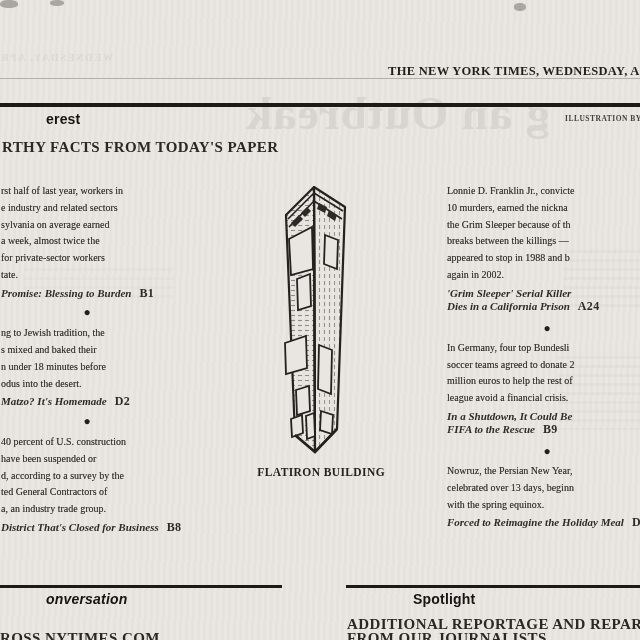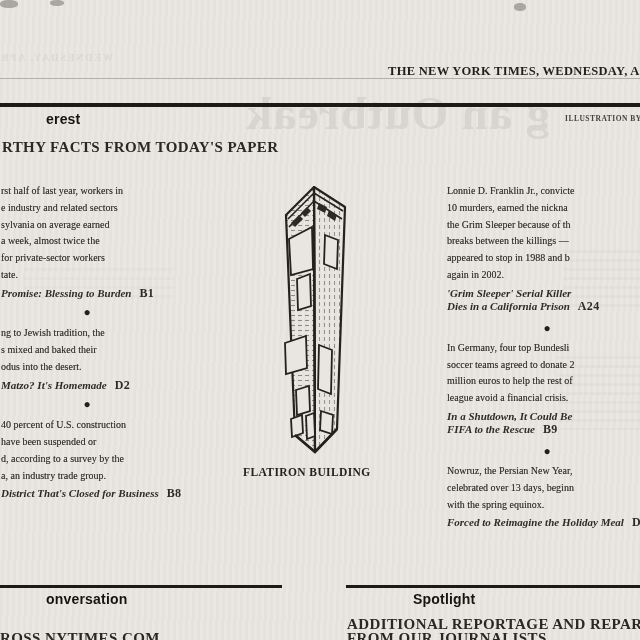--- a/index.html
+++ b/index.html
@@ -41,26 +41,26 @@
   .col-right{left:447px;width:200px;}
   .bl{margin:0;font-size:10px;line-height:16.8px;white-space:nowrap;
       text-shadow:0 0 .3px rgba(40,37,34,.55);}
   .refline{margin:3px 0 0 0;font-size:11px;line-height:13.5px;white-space:nowrap;color:#2e2b27;}
   .rt{font-style:italic;font-weight:700;margin-top:24px;}
   .rp{font-weight:700;font-size:12px;margin-left:8px;letter-spacing:.3px;}
   .bullet{width:172px;text-align:center;font-size:12px;color:#232019;margin:6px 0 7px 0;line-height:12px;}
   .col-right .bullet{width:200px;margin:8px 0 6px 0;}
   
   .flatiron{position:absolute;left:277px;top:183px;width:76px;height:272px;z-index:3;}
-  .flatiron-caption{position:absolute;left:243px;top:466px;width:142px;z-index:3;text-align:left;
+  .flatiron-caption{position:absolute;left:243px;top:466px;width:142px;z-index:3;text-align:right;
       font-size:11.5px;font-weight:700;letter-spacing:.4px;color:#24221f;white-space:nowrap;}
   
   .rule-bl{position:absolute;left:0;top:585px;width:282px;height:3px;background:#1c1a17;z-index:4;}
   .rule-br{position:absolute;left:346px;top:585px;width:294px;height:3px;background:#1c1a17;z-index:4;}
-  .conv-title{left:0;top:591px;}
+  .conv-title{left:0;top:591px;font-style:italic;}
   .spot-title{left:367px;top:591px;}
   .conv-k1{left:2px;top:616px;}
   .conv-k2{left:0;top:630px;}
   .spot-k1{left:347px;top:616px;}
   .spot-k2{left:347px;top:630px;}
 </style>
 </head>
 <body>
 
 <div class="page">
@@ -89,28 +89,30 @@
       <p class="bl">sylvania on average earned</p>
       <p class="bl">a week, almost twice the</p>
       <p class="bl">for private-sector workers</p>
       <p class="bl">tate.</p>
       <p class="refline"><span class="rt">Promise: Blessing to Burden</span><span class="rp">B1</span></p>
     </article>
     <div class="bullet">●</div>
     <article class="para">
       <p class="bl">ng to Jewish tradition, the</p>
       <p class="bl">s mixed and baked their</p>
+      <p class="bl">n under 18 minutes before</p>
       <p class="bl">odus into the desert.</p>
       <p class="refline"><span class="rt">Matzo? It's Homemade</span><span class="rp">D2</span></p>
     </article>
     <div class="bullet">●</div>
     <article class="para">
       <p class="bl">40 percent of U.S. construction</p>
       <p class="bl">have been suspended or</p>
       <p class="bl">d, according to a survey by the</p>
+      <p class="bl">ted General Contractors of</p>
       <p class="bl">a, an industry trade group.</p>
       <p class="refline"><span class="rt">District That's Closed for Business</span><span class="rp">B8</span></p>
     </article>
   </div>
 
   <div class="col col-right">
     <article class="para">
       <p class="bl">Lonnie D. Franklin Jr., convicte</p>
       <p class="bl">10 murders, earned the nickna</p>
       <p class="bl">the Grim Sleeper because of th</p>

